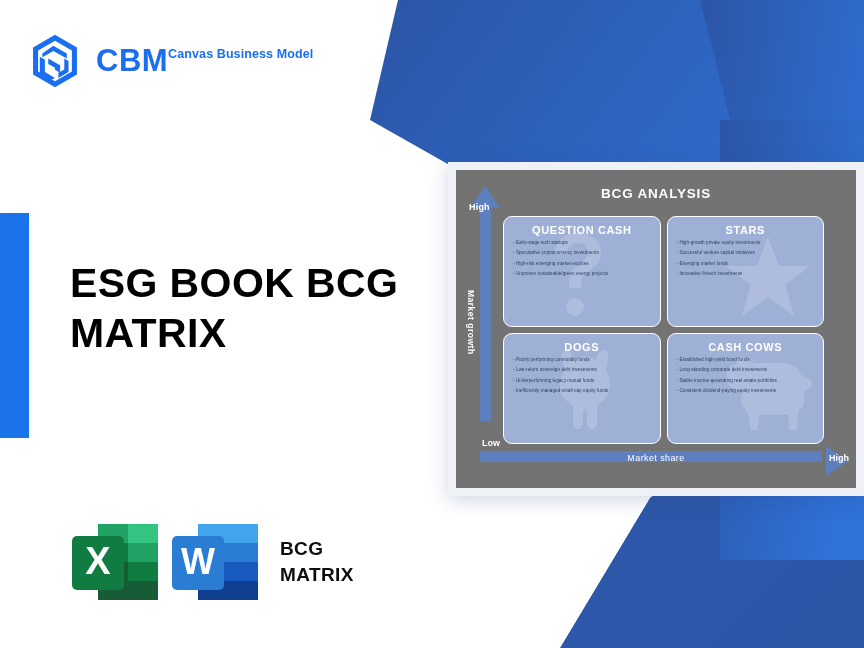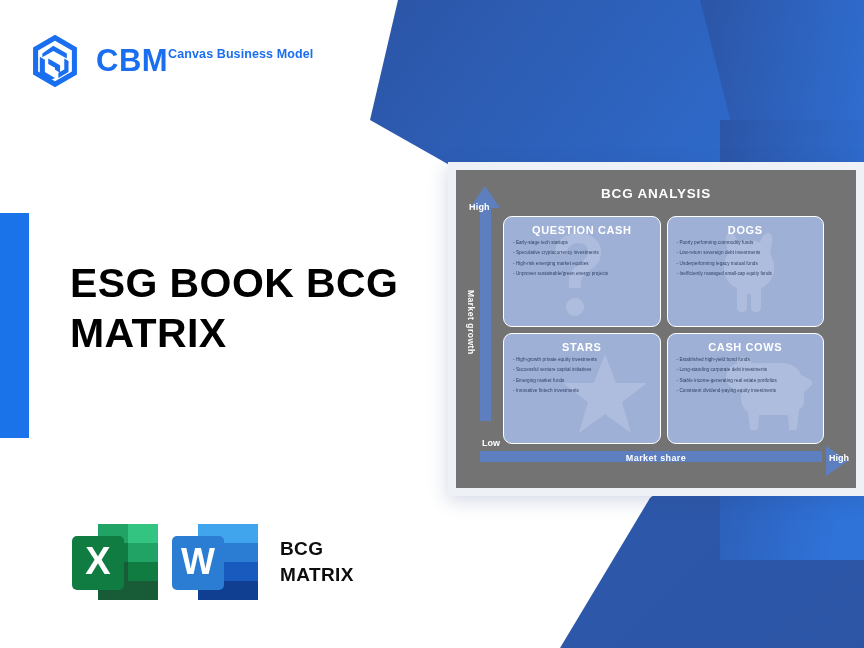--- a/index.html
+++ b/index.html
@@ -103,21 +103,21 @@
     border-top:15px solid transparent;
     border-bottom:15px solid transparent;
     border-left:22px solid #5d7fc0;
   }
   .lbl-low {
     position:absolute; left:26px; bottom:40px; z-index:3;
     color:#ffffff; font-weight:bold; font-size:9px;
   }
   .lbl-share {
     position:absolute; left:0; right:0; bottom:25.5px; z-index:3;
-    text-align:center; color:#ffffff; font-weight:bold;
+    text-align:center; color:#ffffff; font-weight:normal;
     font-size:9px; letter-spacing:0.4px;
   }
   .lbl-high-h {
     position:absolute; right:7px; bottom:25.5px; z-index:3;
     color:#ffffff; font-weight:bold; font-size:9px;
   }
 
   
   .quad-grid {
     position:absolute; left:47px; top:46px; right:32px; bottom:44px;
@@ -248,42 +248,42 @@
         <div class="quad-title">QUESTION CASH</div>
         <ul class="quad-list">
           <li>- Early-stage tech startups</li>
           <li>- Speculative cryptocurrency investments</li>
           <li>- High-risk emerging market equities</li>
           <li>- Unproven sustainable/green energy projects</li>
         </ul>
       </div>
 
       <div class="quad">
+        <svg class="quad-watermark wm-st" viewBox="0 0 86 84">
+          <polygon fill="#ffffff" points="43,2 54,31 85,31 60,50 69,81 43,62 17,81 26,50 1,31 32,31"></polygon>
+        </svg>
+        <div class="quad-title">STARS</div>
+        <ul class="quad-list">
+          <li>- High-growth private equity investments</li>
+          <li>- Successful venture capital initiatives</li>
+          <li>- Emerging market funds</li>
+          <li>- Innovative fintech investments</li>
+        </ul>
+      </div>
+
+      <div class="quad">
         <svg class="quad-watermark wm-dg" viewBox="0 0 62 86">
           <path fill="#ffffff" d="M12 6c4 0 7 5 8 10 3-2 7-3 11-3s8 1 11 3c1-5 4-10 8-10 3 0 5 4 4 9l-2 12c3 4 4 9 4 14 0 10-6 17-13 20v19c0 3-2 5-5 5s-5-2-5-5V67h-4v13c0 3-2 5-5 5s-5-2-5-5V61C12 58 6 51 6 41c0-5 1-10 4-14L8 15c-1-5 1-9 4-9z"></path>
         </svg>
         <div class="quad-title">DOGS</div>
         <ul class="quad-list">
           <li>- Poorly performing commodity funds</li>
           <li>- Low-return sovereign debt investments</li>
           <li>- Underperforming legacy mutual funds</li>
           <li>- Inefficiently managed small-cap equity funds</li>
-        </ul>
-      </div>
-
-      <div class="quad">
-        <svg class="quad-watermark wm-st" viewBox="0 0 86 84">
-          <polygon fill="#ffffff" points="43,2 54,31 85,31 60,50 69,81 43,62 17,81 26,50 1,31 32,31"></polygon>
-        </svg>
-        <div class="quad-title">STARS</div>
-        <ul class="quad-list">
-          <li>- High-growth private equity investments</li>
-          <li>- Successful venture capital initiatives</li>
-          <li>- Emerging market funds</li>
-          <li>- Innovative fintech investments</li>
         </ul>
       </div>
 
       <div class="quad">
         <svg class="quad-watermark wm-cc" viewBox="0 0 96 80">
           <path fill="#ffffff" d="M8 22c2-6 8-9 16-9h38c10 0 17 4 20 12l8 4c3 1 4 5 2 7l-7 6v9c0 4-2 7-5 9l-2 18c0 2-2 3-4 3s-4-1-4-3l-1-13H40l-1 13c0 2-2 3-4 3s-4-1-4-3l-2-16c-4-3-7-8-7-14v-6l-10-5c-4-2-6-9-4-15z"></path>
           <path fill="#ffffff" d="M20 8c5-2 11 1 13 6l-10 4c-4 1-7-8-3-10z"></path>
         </svg>
         <div class="quad-title">CASH COWS</div>
         <ul class="quad-list">

